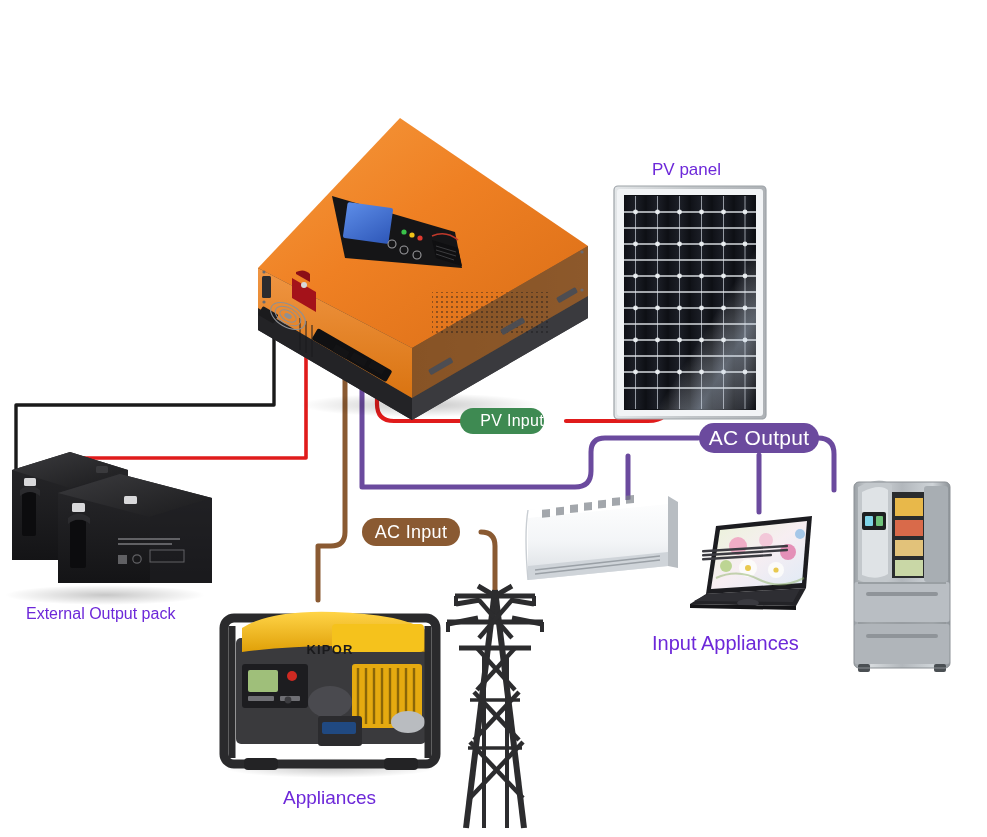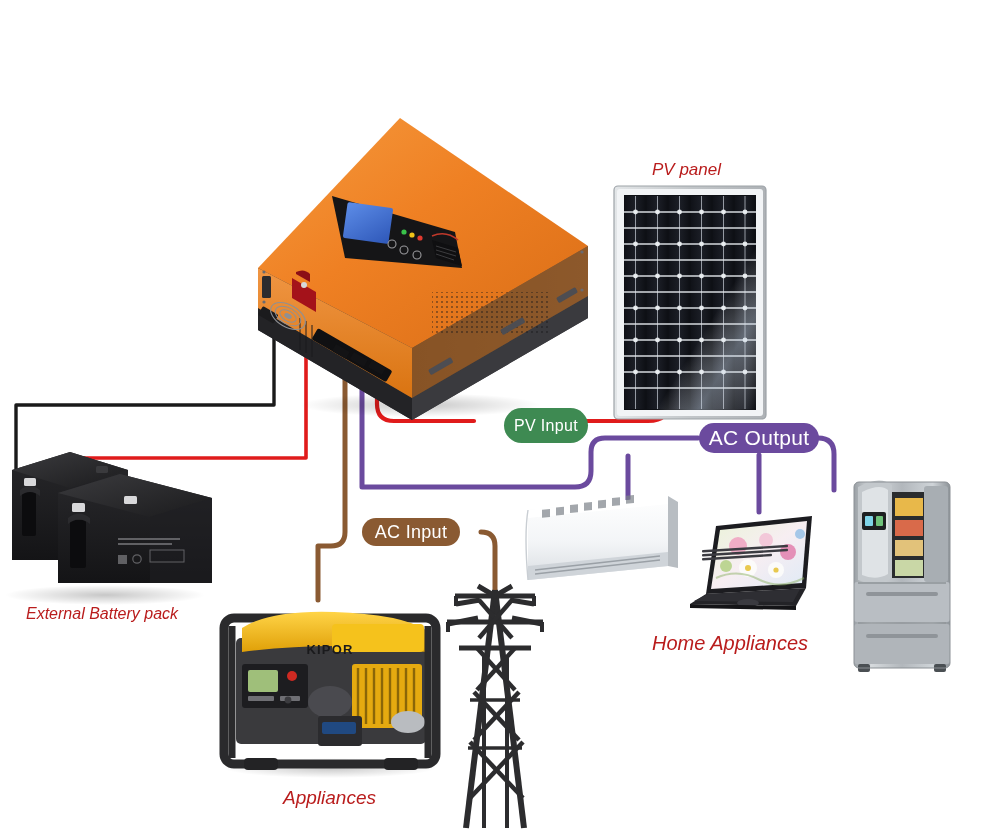--- a/index.html
+++ b/index.html
@@ -6,21 +6,21 @@
   html,body{margin:0;padding:0;background:#ffffff;}
   body{width:987px;height:837px;position:relative;overflow:hidden;
        font-family:"Liberation Sans","DejaVu Sans",sans-serif;}
   #stage{position:absolute;left:0;top:0;width:987px;height:837px;background:#fff;}
   svg.layer{position:absolute;left:0;top:0;width:987px;height:837px;overflow:visible;}
   #wires{z-index:2;}
   #art{z-index:3;}
   .pill{position:absolute;z-index:6;border-radius:999px;color:#fff;
         display:flex;align-items:center;justify-content:center;
         letter-spacing:.3px;white-space:nowrap;}
-  .cap{position:absolute;z-index:7;color:#b91c1c;white-space:nowrap;font-style:italic;}
+  .cap{position:absolute;z-index:7;color:#6d28d9;white-space:nowrap;}
 </style>
 </head>
 <body>
 
 <div id="stage">
 
   <svg class="layer" id="wires" viewBox="0 0 987 837">
     <g fill="none" stroke-linecap="round" stroke-linejoin="round">
 
       <path d="M274 281 L274 405 L16 405 L16 470" stroke="#1a1a1a" stroke-width="3.4"></path>
@@ -459,33 +459,33 @@
       <g fill="#8f9499">
         <rect x="866" y="592" width="72" height="4" rx="2"></rect>
         <rect x="866" y="634" width="72" height="4" rx="2"></rect>
       </g>
       <rect x="858" y="664" width="12" height="8" rx="2" fill="#4a4f53"></rect>
       <rect x="934" y="664" width="12" height="8" rx="2" fill="#4a4f53"></rect>
       <rect x="854" y="482" width="96" height="186" rx="5" fill="none" stroke="#8b9095" stroke-width="1"></rect>
     </g>
   </svg>
 
-  <div class="pill" style="left:504px;top:408px;width:84px;height:35px;background:#3e8a52;font-size:16px;">
+  <div class="pill" style="left:460px;top:408px;width:84px;height:26px;background:#3e8a52;font-size:16px;justify-content:flex-end;">
     <span>PV Input</span>
   </div>
 
   <div class="pill" style="left:699px;top:423px;width:120px;height:30px;background:#6b4a9e;font-size:21px;">
     <span>AC Output</span>
   </div>
 
   <div class="pill" style="left:362px;top:518px;width:98px;height:28px;background:#8a5a32;font-size:18px;">
     <span>AC Input</span>
   </div>
 
   <div class="cap" style="left:652px;top:160px;font-size:17px;">PV panel</div>
 
-  <div class="cap" style="left:26px;top:605px;font-size:16px;">External Battery pack</div>
-
-  <div class="cap" style="left:652px;top:632px;font-size:20px;">Home Appliances</div>
+  <div class="cap" style="left:26px;top:605px;font-size:16px;">External Output pack</div>
+
+  <div class="cap" style="left:652px;top:632px;font-size:20px;">Input Appliances</div>
 
   <div class="cap" style="left:283px;top:787px;font-size:19px;">Appliances</div>
 
 </div>
 
 </body></html>

